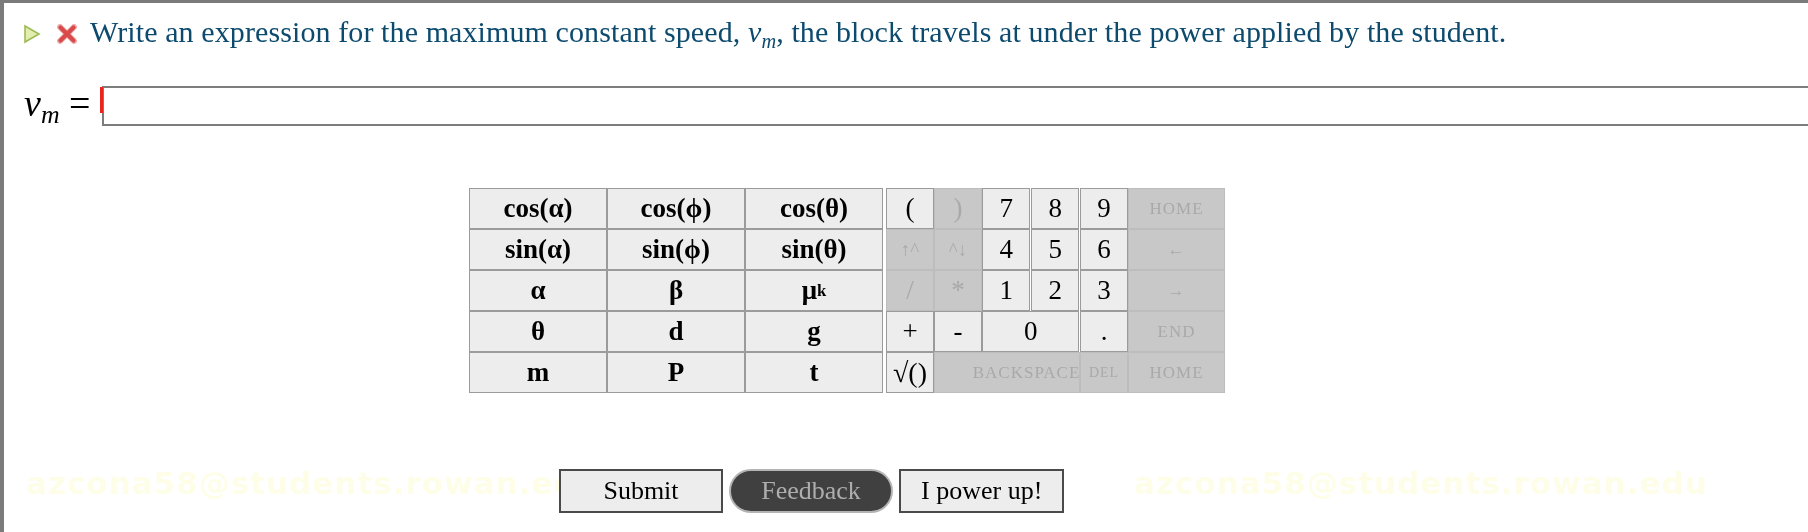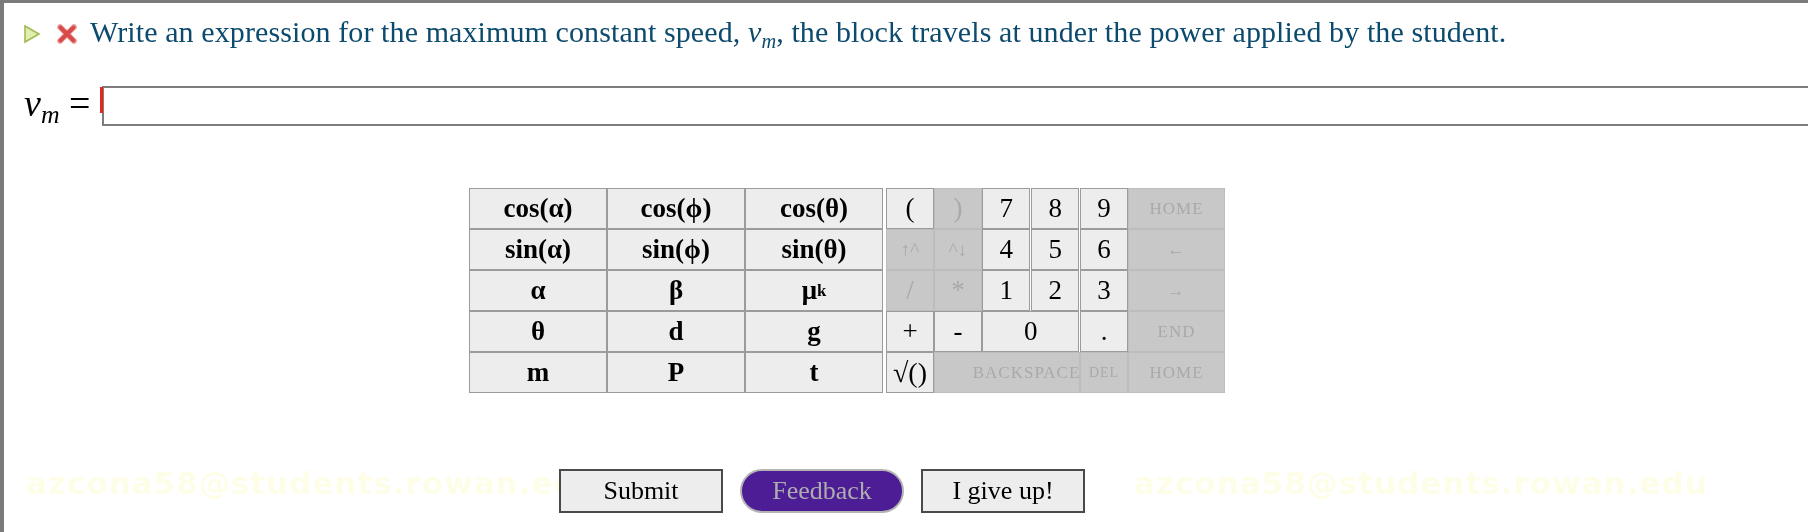--- a/index.html
+++ b/index.html
@@ -158,39 +158,39 @@
   .w-del    { width: 48px; }
 
   #sym-block { margin-right: 3px; font-weight: bold; }
 
   
   #actions {
     position: absolute;
     left: 555px;
     top: 466px;
     display: flex;
-    gap: 17px;
+    gap: 6px;
   }
   .abtn {
     box-sizing: border-box;
     height: 44px;
     min-width: 164px;
     padding: 0 20px;
     background: #ededed;
     border: 2px solid #4a4a4a;
     font-family: "Liberation Serif", serif;
     font-size: 26px;
     color: #000;
     display: flex;
     align-items: center;
     justify-content: center;
     cursor: pointer;
   }
   .abtn.dis {
-    background: #4c1d95;
+    background: #404040;
     border-color: #b4b4b4;
     color: #adadad;
     cursor: default;
     border-radius: 22px;
   }
 
   
   #watermark {
     position: absolute;
     left: 22px;
@@ -409,16 +409,16 @@
               <div class="key w-nav dis small">HOME</div>
             </td>
           </tr>
         </tbody>
       </table>
   </div>
 
   <div id="actions">
       <div class="abtn">Submit</div>
       <div class="abtn dis">Feedback</div>
-      <div class="abtn">I give up!</div>
+      <div class="abtn">I power up!</div>
     </div>
 
 </div>
 
 </body></html>

